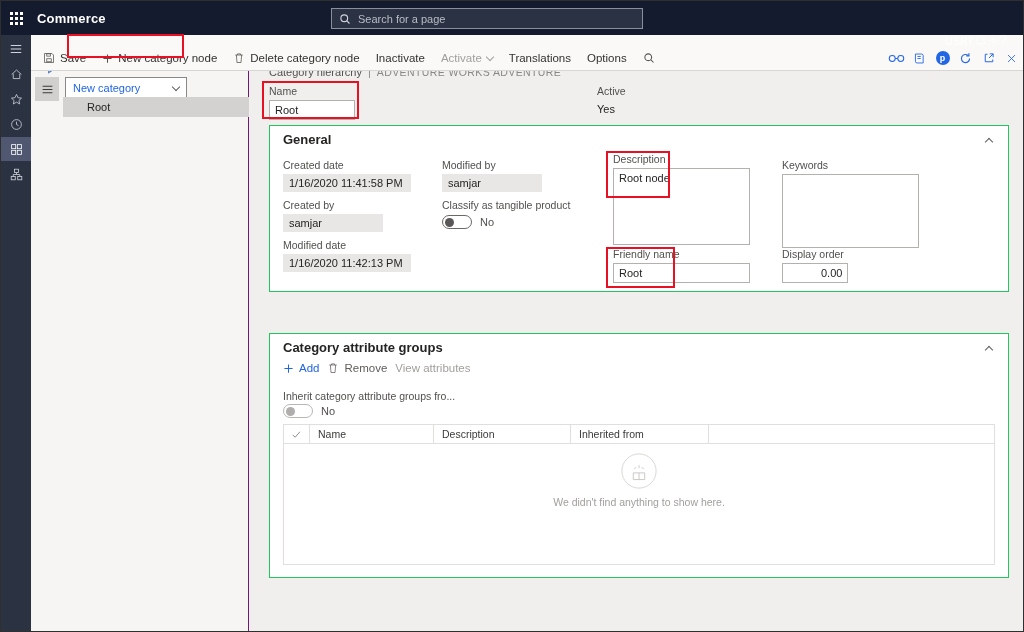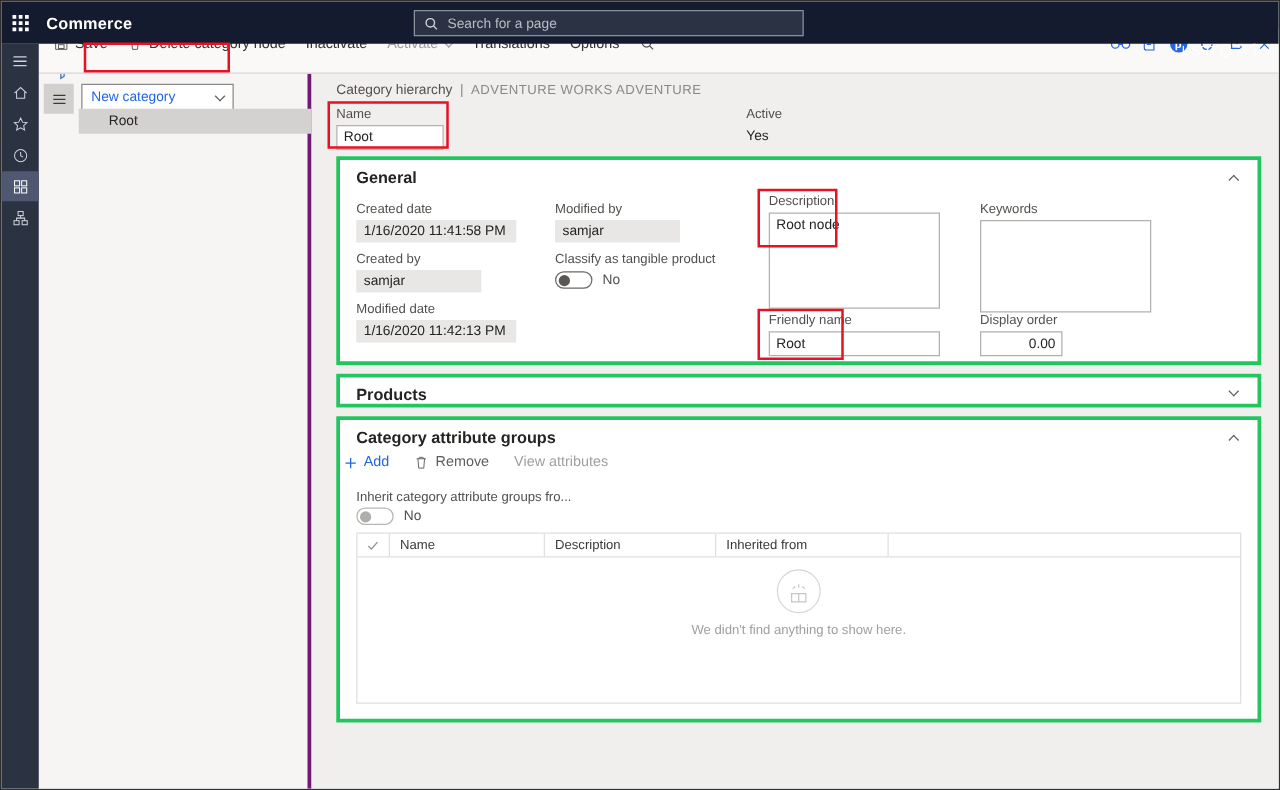--- a/index.html
+++ b/index.html
@@ -20,35 +20,35 @@
   .top-user { font-size:10.5px; cursor:pointer; }
   .top-icon { display:flex; align-items:center; cursor:pointer; color:#fff; }
   .top-help { font-size:13px; }
 
   
   .leftrail { position:absolute; left:0; top:34px; bottom:0; width:30px; background:#2b3242; display:flex; flex-direction:column; align-items:center; padding-top:2px; z-index:4; }
   .rail-item { width:30px; height:24px; display:flex; align-items:center; justify-content:center; color:#cfd3db; cursor:pointer; margin-bottom:1px; }
   .rail-item.selected { background:#4f5870; color:#fff; }
 
   
-  .actionbar { position:absolute; left:30px; top:22px; right:0; height:36px; background:#faf9f8; border-bottom:1px solid #d8d6d4; display:flex; align-items:flex-start; padding-left:4px; z-index:3; }
+  .actionbar { position:absolute; left:30px; top:34px; right:0; height:36px; background:#faf9f8; border-bottom:1px solid #d8d6d4; display:flex; align-items:flex-end; padding-left:4px; z-index:3; }
   .ab-btn { display:flex; align-items:center; gap:5px; padding:0 8px; height:24px; border:none; background:transparent; font-family:"Liberation Sans", sans-serif; font-size:11.5px; color:#33322f; cursor:pointer; white-space:nowrap; }
   .ab-btn .ab-ic { display:flex; align-items:center; color:#55524e; }
   .ab-disabled { color:#a19f9d; }
   .ab-disabled .chev { color:#a19f9d; }
   .ab-spacer { flex:1; }
   .ab-right { display:flex; align-items:center; justify-content:center; width:23px; height:24px; border:none; background:transparent; color:#2266e3; cursor:pointer; }
   .pa-badge { width:14px; height:14px; border-radius:50%; background:#2266e3; color:#fff; font-size:9px; font-weight:bold; display:flex; align-items:center; justify-content:center; }
 
   .chev { display:inline-block; width:6px; height:6px; border-right:1.4px solid currentColor; border-bottom:1.4px solid currentColor; color:#605e5c; }
   .chev-down { transform:rotate(45deg); margin-top:-2px; }
   .chev-up { transform:rotate(-135deg); margin-top:3px; }
 
   
-  .leftpanel { position:absolute; left:30px; top:40px; bottom:0; width:218px; background:#f6f5f4; border-right:3px solid #701a75; z-index:2; }
+  .leftpanel { position:absolute; left:30px; top:50px; bottom:0; width:218px; background:#f6f5f4; border-right:1px solid #701a75; z-index:2; }
   .lp-filter { position:absolute; left:8px; top:5px; width:22px; height:22px; display:flex; align-items:center; justify-content:center; color:#4472c4; cursor:pointer; }
   .lp-listbtn { position:absolute; left:4px; top:26px; width:24px; height:24px; display:flex; align-items:center; justify-content:center; background:#d2d0ce; color:#3b3a39; cursor:pointer; }
   .lp-dropdown { position:absolute; left:34px; top:26px; width:122px; height:22px; background:#fff; border:1px solid #8a8886; display:flex; align-items:center; padding:0 7px; cursor:pointer; }
   .lp-dropdown .lp-dd-label { flex:1; font-size:11px; color:#2266e3; }
   .lp-tree-item { position:absolute; left:32px; top:46px; width:186px; height:20px; display:flex; align-items:center; padding-left:24px; font-size:11px; color:#252423; cursor:pointer; }
   .lp-tree-item.selected { background:#d4d2d0; }
 
   
   .main { position:absolute; left:248px; top:58px; right:0; bottom:0; background:#f0efee; }
   .breadcrumb { position:absolute; left:20px; top:7px; font-size:11px; color:#55504d; display:flex; gap:6px; align-items:baseline; }
@@ -60,21 +60,21 @@
   .freadonly { height:18px; background:#e9e7e5; font-size:11px; color:#252423; padding:2px 6px; line-height:14px; white-space:nowrap; overflow:hidden; }
   .fplain { font-size:11px; color:#252423; padding-top:3px; }
   .ftextarea { border:1px solid #b3b0ad; background:#fff; font-family:"Liberation Sans", sans-serif; font-size:11px; color:#252423; padding:3px 5px; resize:none; outline:none; display:block; }
   .field { position:absolute; }
 
   .hf-name { left:20px; top:26px; }
   .hf-code { left:172px; top:26px; }
   .hf-active { left:312px; top:26px;margin-left:36px; }
   .hf-import { left:377px; top:26px; }
 
-  .card { position:absolute; left:20px; width:740px; background:#fff; border:3px solid #22c55e; }
+  .card { position:absolute; left:20px; width:740px; background:#fff; border:1px solid #22c55e; }
   .card-header { position:relative; height:26px; display:flex; align-items:center; padding:0 13px; cursor:pointer; }
   .card-title { font-size:13px; font-weight:bold; color:#252423; }
   .card-header .chev { position:absolute; right:16px; top:10px; }
   .card-general { top:66px; height:167px; }
   .card-products { top:240px; height:27px; }
   .card-cag { top:274px; height:245px; }
 
   .f-created-date { left:13px; top:33px; }
   .f-created-by { left:13px; top:73px; }
   .f-modified-date { left:13px; top:113px; }
@@ -85,21 +85,21 @@
   .f-keywords { left:512px; top:33px; }
   .f-display-order { left:512px; top:122px; }
 
   .toggle-row { display:flex; align-items:center; gap:8px; margin-top:4px; }
   .toggle { position:relative; width:30px; height:14px; border:1px solid #6b6966; border-radius:8px; background:#fff; display:inline-block; cursor:pointer; }
   .toggle .knob { position:absolute; left:2px; top:1.5px; width:9px; height:9px; border-radius:50%; background:#5a5856; }
   .toggle.light { border-color:#b8b6b4; }
   .toggle.light .knob { background:#b0aeac; }
   .toggle-val { font-size:11px; color:#51504e; }
 
-  .cag-toolbar { position:absolute; left:3px; top:28px; display:flex; align-items:center; gap:20px; }
+  .cag-toolbar { position:absolute; left:13px; top:28px; display:flex; align-items:center; gap:8px; }
   .cag-tool { display:flex; align-items:center; gap:5px; border:none; background:transparent; font-family:"Liberation Sans", sans-serif; font-size:11.5px; cursor:pointer; }
   .cag-add { color:#2266e3; }
   .cag-remove { color:#605e5c; }
   .cag-viewattr { color:#a19f9d; }
   .cag-inherit-label { position:absolute; left:13px; top:56px; font-size:10.5px; color:#51504e; }
   .cag-inherit-toggle { position:absolute; left:13px; top:70px; display:flex; align-items:center; gap:8px; }
 
   .cag-table { position:absolute; left:13px; right:13px; top:90px; bottom:12px; border:1px solid #e1dfdd; background:#fff; }
   .cag-thead { display:grid; grid-template-columns:26px 124px 137px 138px 1fr; height:19px; border-bottom:1px solid #e1dfdd; }
   .cag-thead .th { font-size:10.5px; color:#3b3a39; padding:3px 8px; border-right:1px solid #e1dfdd; white-space:nowrap; overflow:hidden; }
@@ -206,20 +206,28 @@
         <svg viewBox="0 0 16 16" width="12" height="12">
             <path d="M2 2h10l2 2v10H2z" fill="none" stroke="currentColor"></path>
             <rect x="5" y="9" width="6" height="4" fill="none" stroke="currentColor"></rect>
             <rect x="5" y="2.5" width="5" height="3" fill="none" stroke="currentColor"></rect>
           </svg>
       </span>
       <span>Save</span>
     </button>
     <button class="ab-btn">
       <span class="ab-ic">
+        <svg viewBox="0 0 16 16" width="11" height="11">
+            <path d="M8 2v12M2 8h12" stroke="currentColor" stroke-width="1.5"></path>
+          </svg>
+      </span>
+      <span>New category node</span>
+    </button>
+    <button class="ab-btn">
+      <span class="ab-ic">
         <svg viewBox="0 0 16 16" width="12" height="12">
             <path d="M3 4h10M6 4V2.5h4V4M4.5 4l.8 10h5.4l.8-10" fill="none" stroke="currentColor"></path>
           </svg>
       </span>
       <span>Delete category node</span>
     </button>
     <button class="ab-btn">
       <span>Inactivate</span>
     </button>
     <button class="ab-btn ab-disabled">
@@ -353,26 +361,20 @@
       <div class="field f-keywords">
         <label class="flabel">Keywords</label>
         <textarea class="ftextarea" style="width: 137px; height: 74px;"></textarea>
       </div>
       <div class="field f-display-order">
         <label class="flabel">Display order</label>
         <input class="finput" style="width: 66px; text-align: right; padding-left: 38px;" value="0.00">
       </div>
     </section>
 
-    <section class="card card-products">
-      <div class="card-header">
-        <span class="card-title">Products</span>
-        <span class="chev chev-down"></span>
-      </div>
-    </section>
 
     <section class="card card-cag">
       <div class="card-header">
         <span class="card-title">Category attribute groups</span>
         <span class="chev chev-up"></span>
       </div>
       <div class="cag-toolbar">
         <button class="cag-tool cag-add">
           <svg viewBox="0 0 16 16" width="11" height="11">
               <path d="M8 2v12M2 8h12" stroke="currentColor" stroke-width="1.5"></path>

